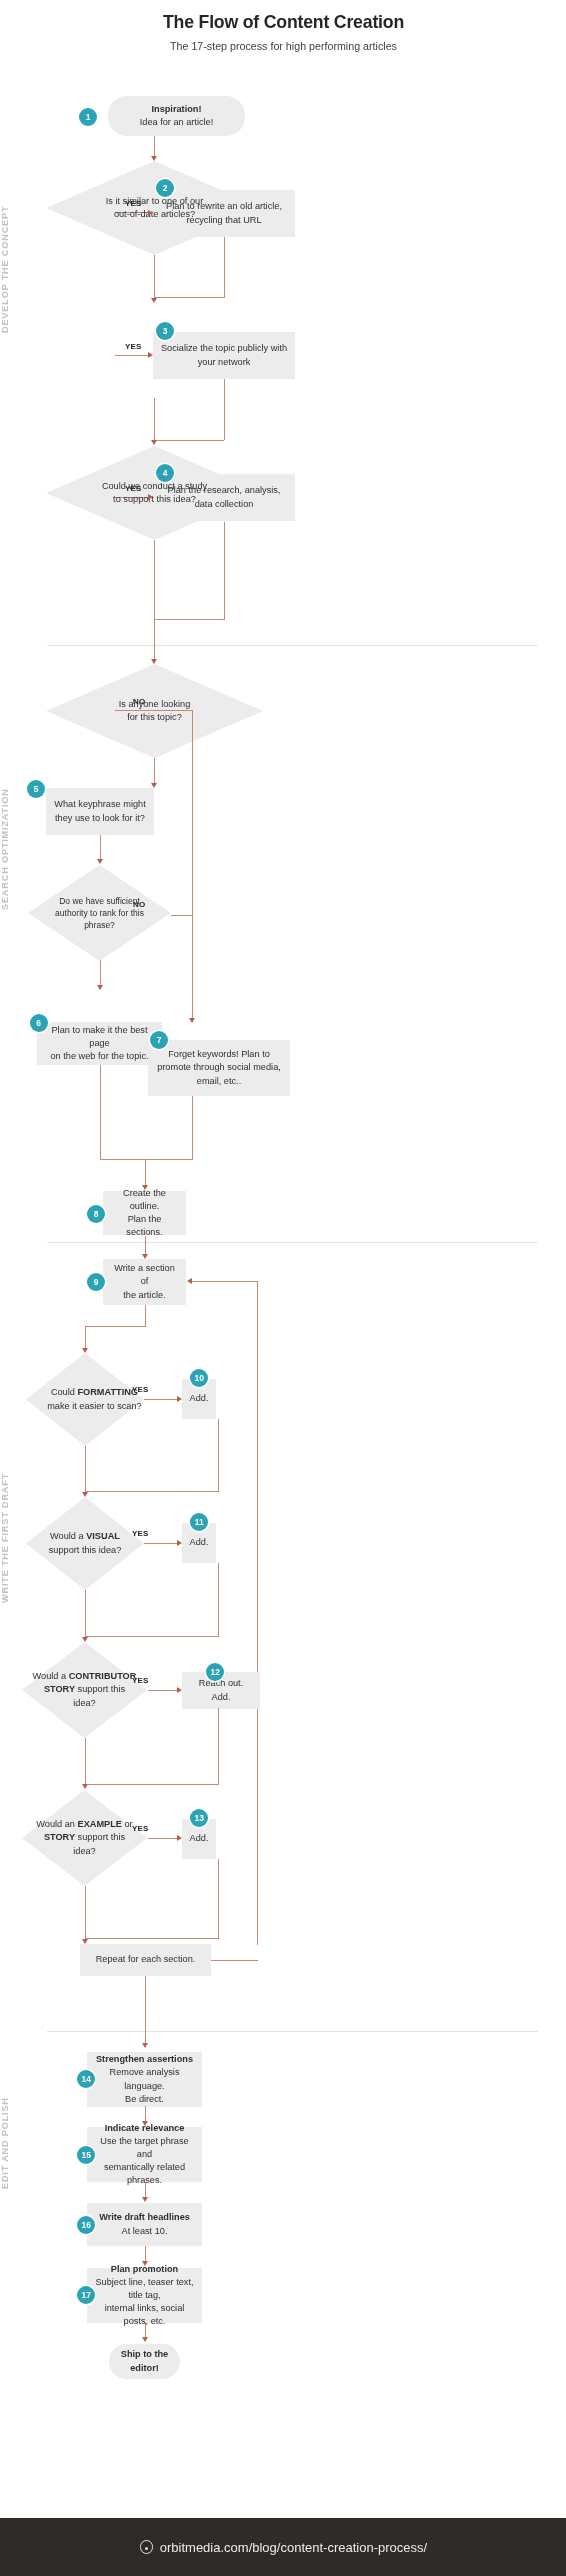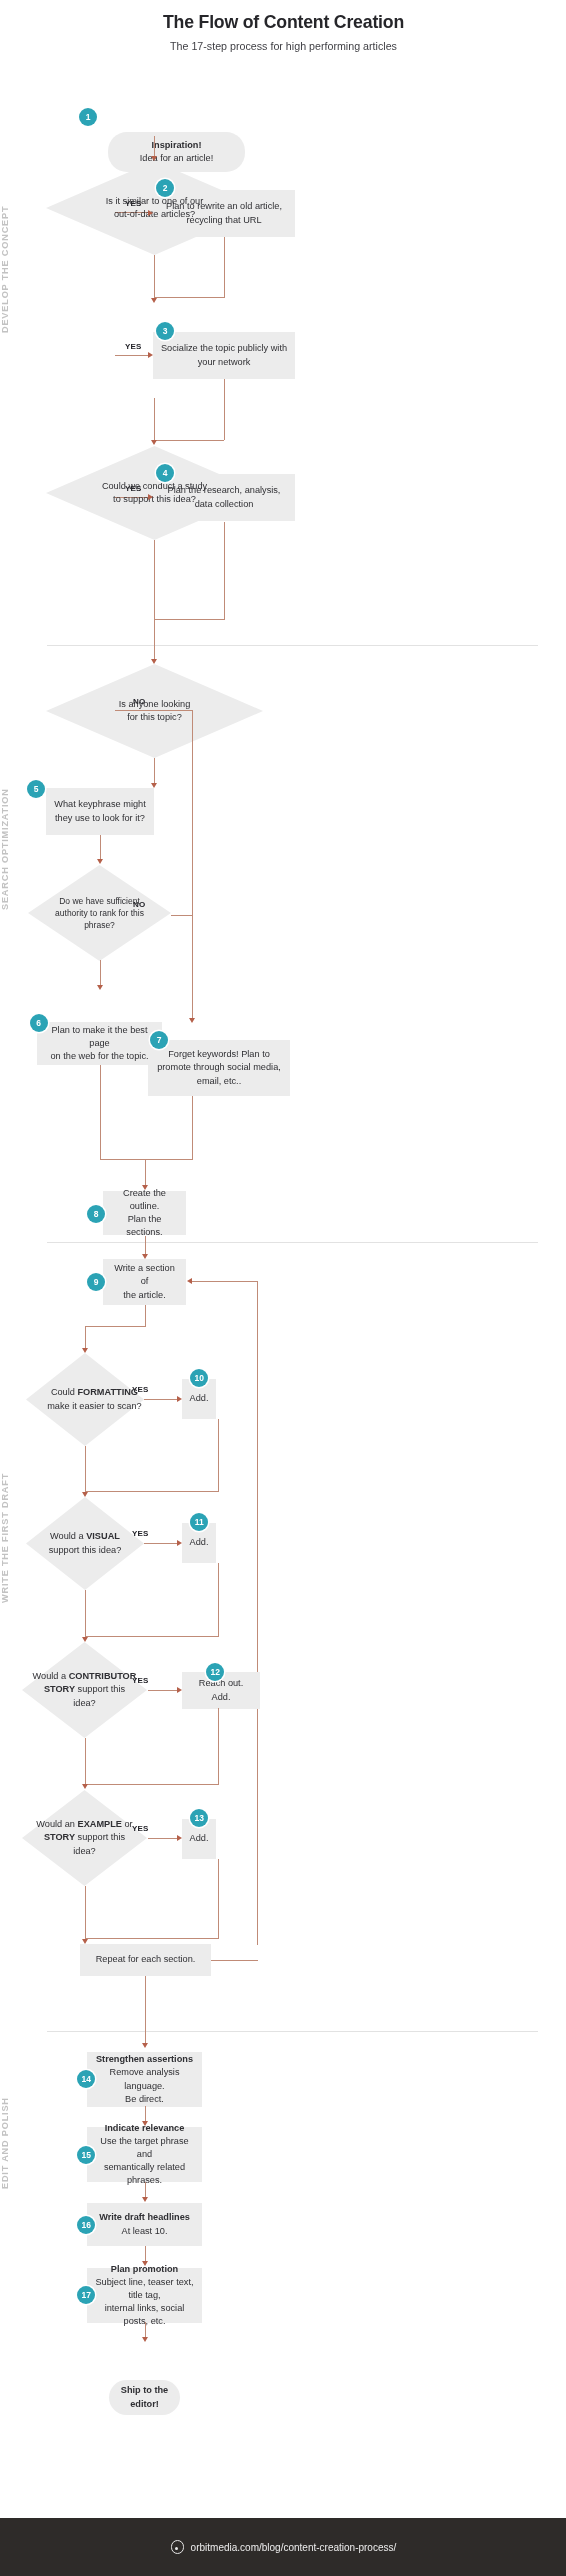--- a/index.html
+++ b/index.html
@@ -57,21 +57,21 @@
     background: #ececec;
     display: flex;
     align-items: center;
     justify-content: center;
     text-align: center;
     color: #2f2f33;
     font-size: 9.2px;
     line-height: 1.42;
     padding: 4.4px 7.4px;
   }
-  .node.rounded { border-radius: 19px; margin-top: 36px; }
+  .node.rounded { border-radius: 19px; }
   .node.diamond {
     background: transparent;
     padding: 0;
   }
   .node.diamond .dia-shape {
     position: absolute;
     left: 0; top: 0; width: 100%; height: 100%;
     background: #ececec;
     clip-path: polygon(50% 0, 100% 50%, 50% 100%, 0 50%);
     z-index: 0;
@@ -156,21 +156,21 @@
   .footer .logo::after {
     content: "";
     position: absolute;
     left: 3.7px; top: 5.5px;
     width: 3px; height: 3px;
     border-radius: 50%;
     background: #e8e8e8;
   }
   .footer .url {
     color: #ededed;
-    font-size: 10px;
+    font-size: 13px;
   }
 </style>
 </head>
 <body>
 
 <div id="infographic">
 
   <div class="title">The Flow of Content Creation</div>
   <div class="subtitle">The 17-step process for high performing articles</div>
 

